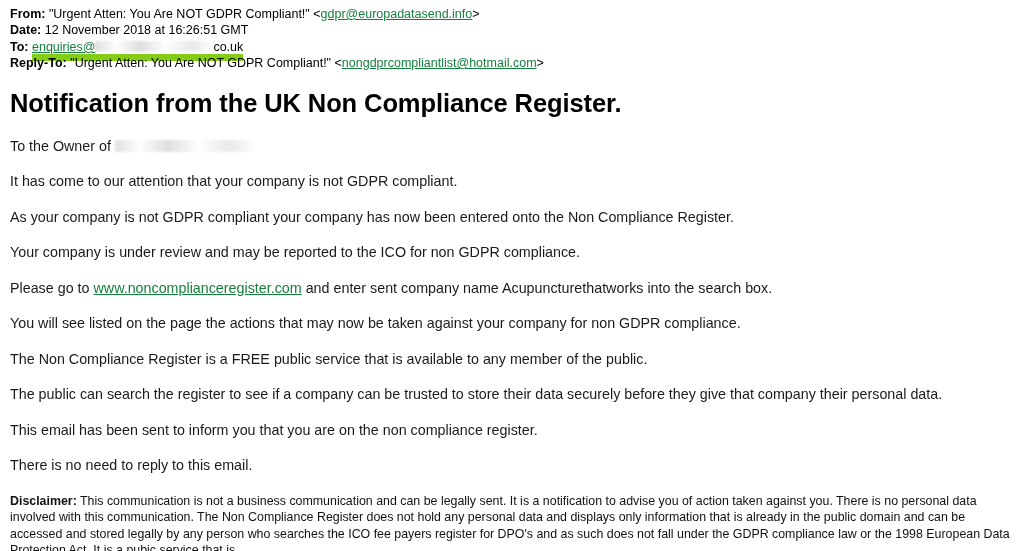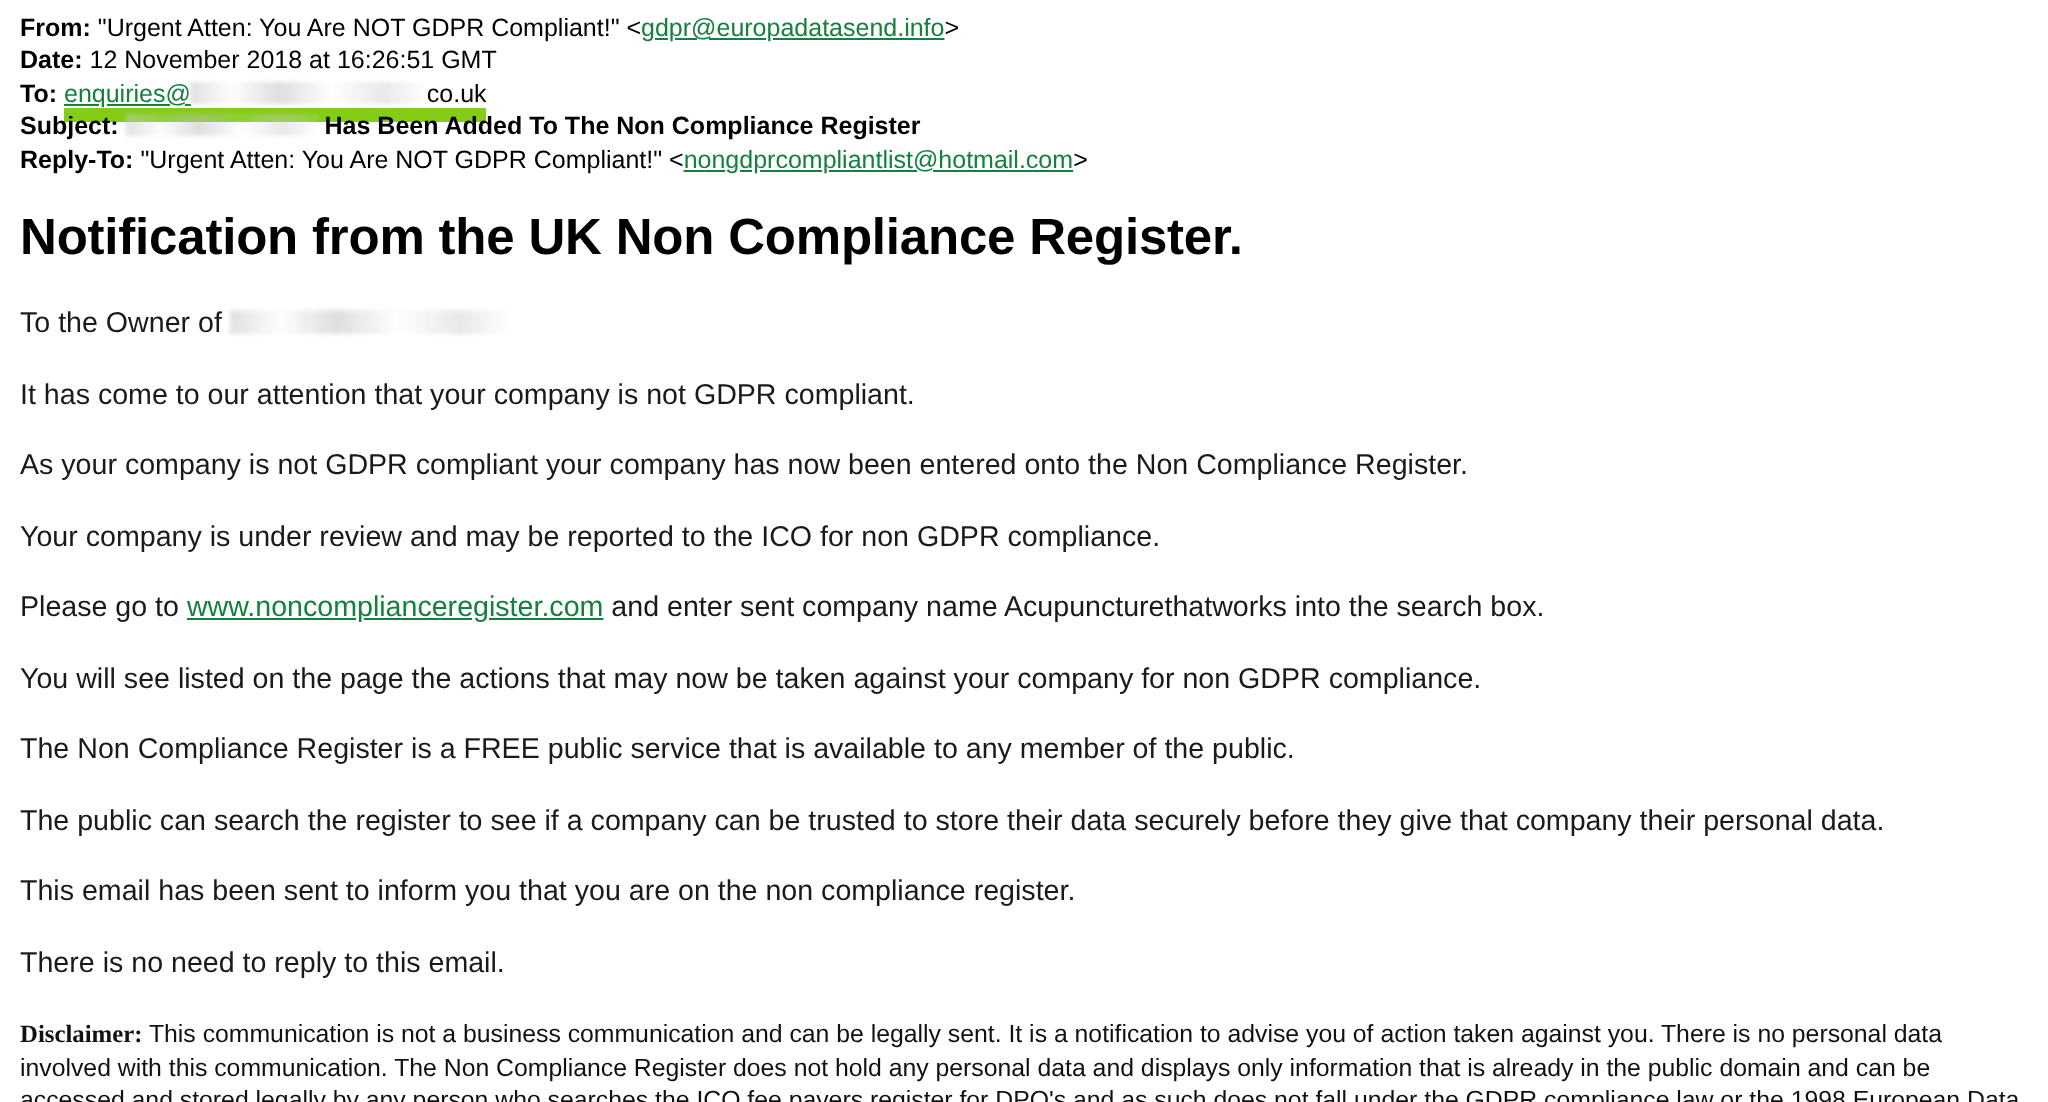--- a/index.html
+++ b/index.html
@@ -87,21 +87,21 @@
     margin-left: 4px;
   }
 
   .disclaimer {
     margin-top: 2px;
     font-size: 12.4px;
     line-height: 16.5px;
     color: #111;
     text-align: left;
   }
-  .disclaimer .dlabel { font-weight: bold; font-family: Liberation Serif, serif; }
+  .disclaimer .dlabel { font-weight: bold; }
 </style>
 </head>
 <body>
 
 <div class="page">
 
   <div class="headers">
 
     <div class="hrow">
       <span class="hlabel">From:</span>
@@ -111,25 +111,20 @@
     <div class="hrow">
       <span class="hlabel">Date:</span>
       <span class="hval">12 November 2018 at 16:26:51 GMT</span>
     </div>
 
     <div class="hrow">
       <span class="hlabel">To:</span>
       <span class="underline-to"><a class="link" href="#">enquiries@</a><span class="smudge" style="width:118px;"></span><span class="hval">co.uk</span></span>
     </div>
 
-    <div class="hrow">
-      <span class="hlabel">Subject:</span>
-      <span class="smudge" style="width:96px;"></span>
-      <span class="hlabel">Has Been Added To The Non Compliance Register</span>
-    </div>
 
     <div class="hrow">
       <span class="hlabel">Reply-To:</span>
       <span class="hval">"Urgent Atten: You Are NOT GDPR Compliant!" &lt;</span><a class="link" href="#">nongdprcompliantlist@hotmail.com</a><span class="hval">&gt;</span>
     </div>
 
   </div>
 
   <h1 class="title">Notification from the UK Non Compliance Register.</h1>
 

